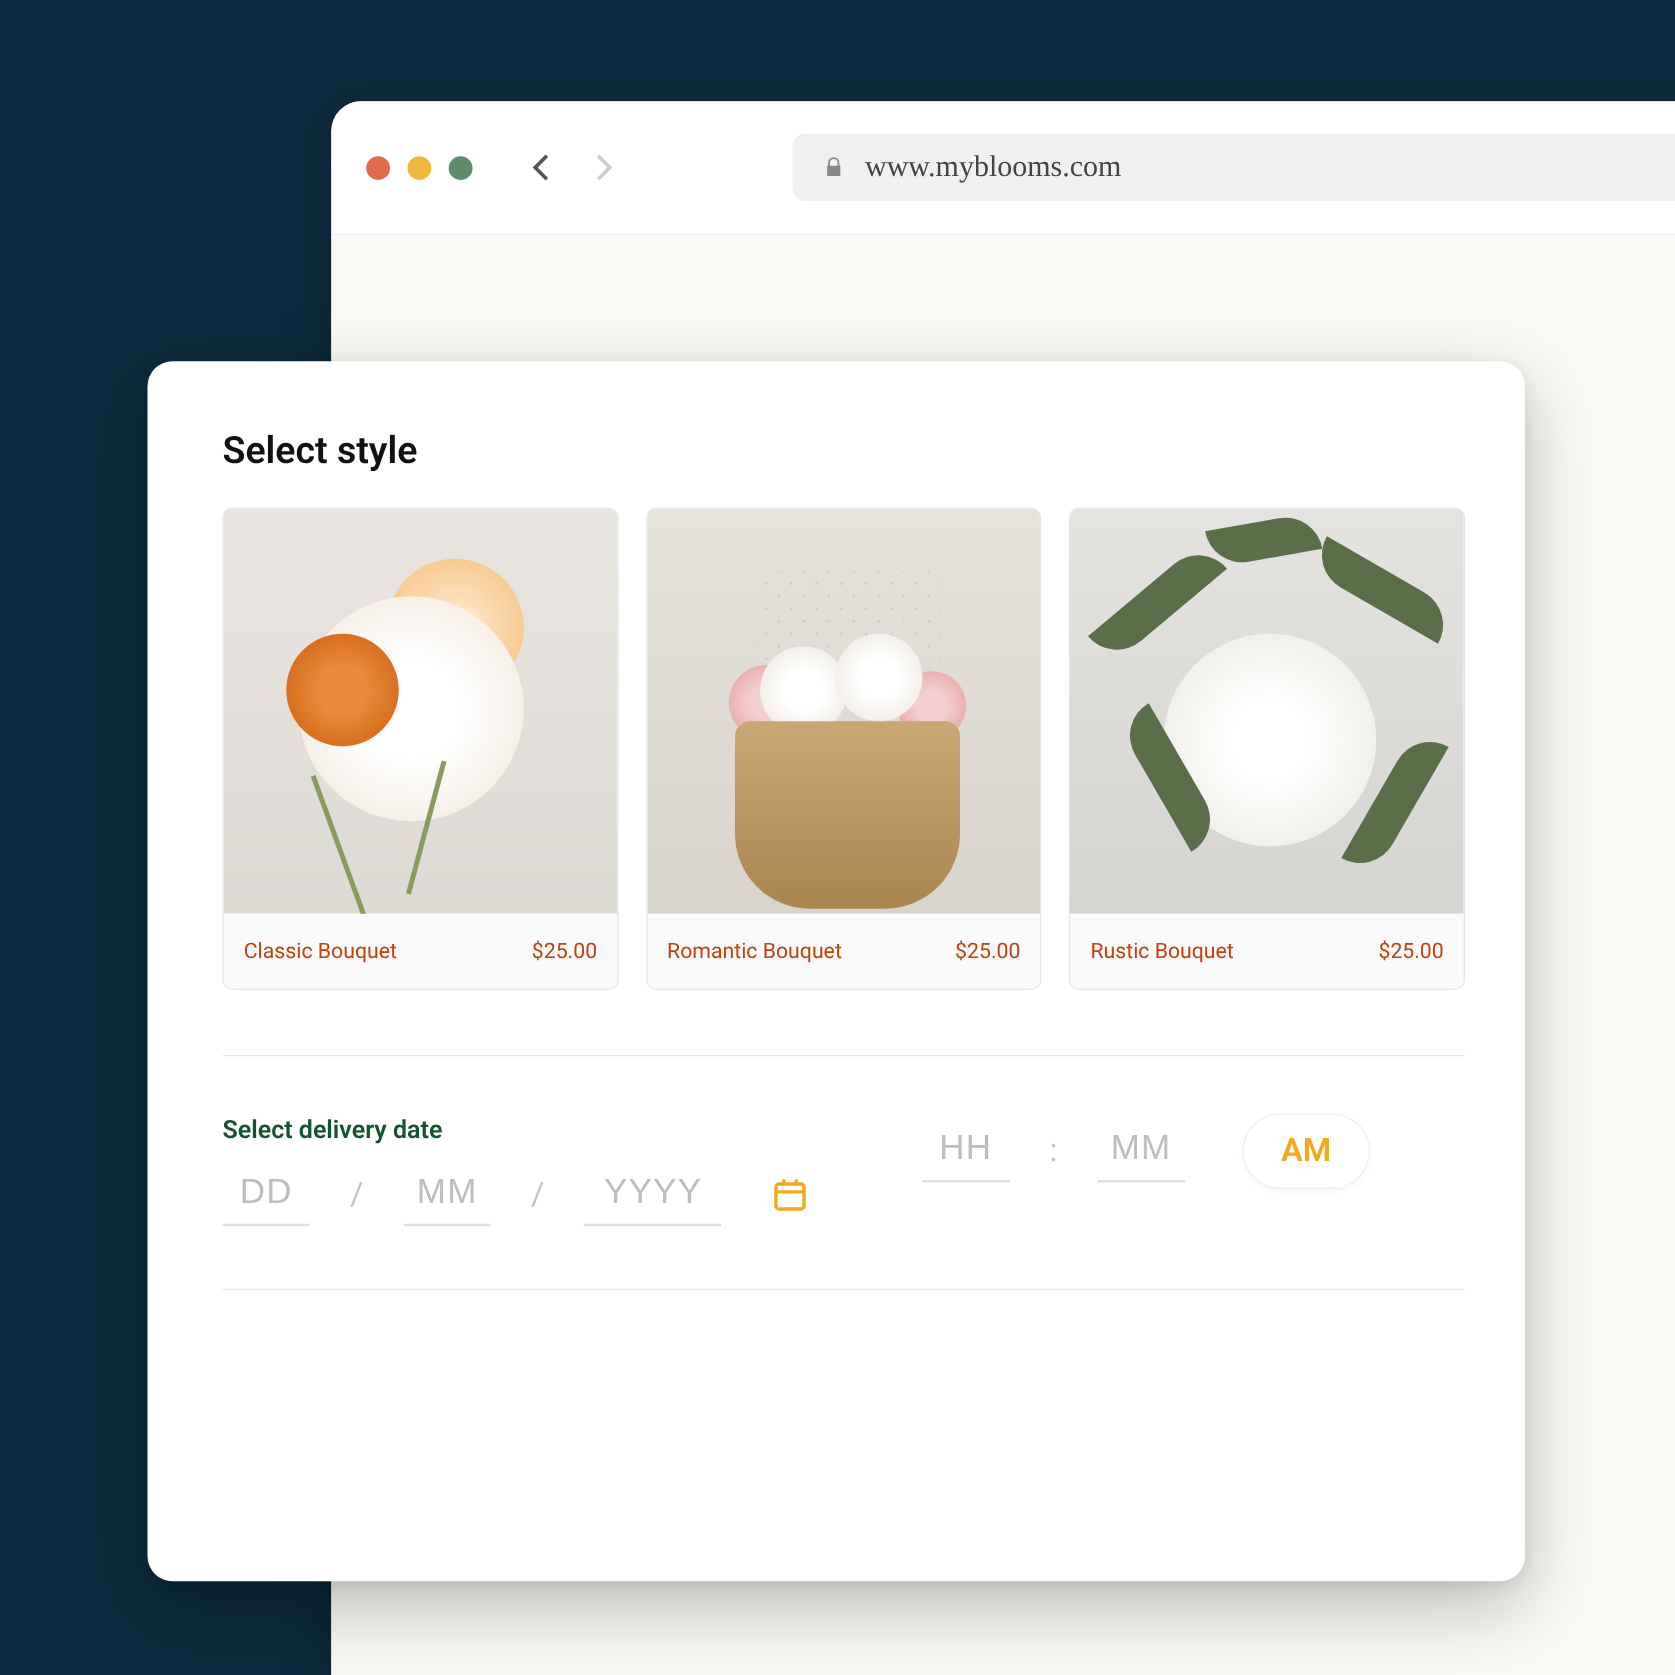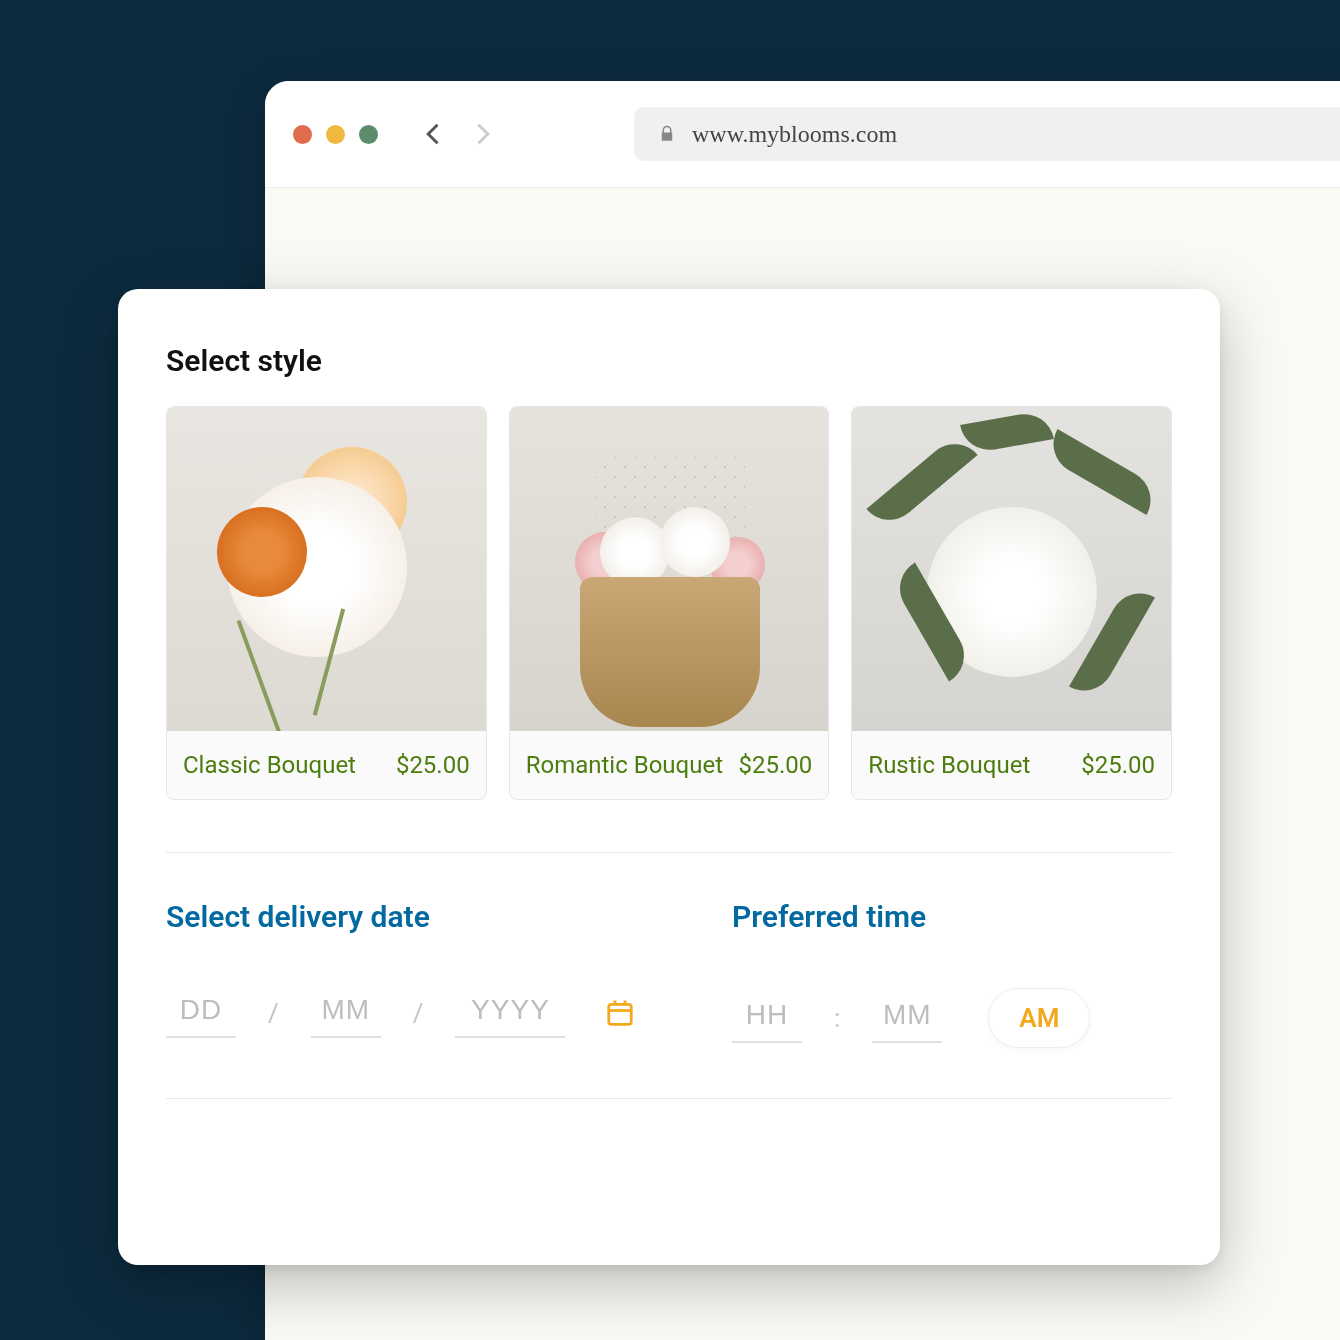--- a/index.html
+++ b/index.html
@@ -85,21 +85,21 @@
   
   .card {
     position: absolute;
     top: 289px;
     left: 118px;
     width: 1102px;
     height: 976px;
     background: #fff;
     border-radius: 20px;
     box-shadow: 0 20px 60px rgba(0,0,0,0.25), 0 4px 12px rgba(0,0,0,0.08);
-    padding: 54px 48px 48px 48px;
+    padding: 54px 48px 48px 60px;
   }
   .section-title {
     font-size: 30px;
     font-weight: 600;
     color: #111;
     margin-bottom: 28px;
   }
   .products {
     display: flex;
     gap: 22px;
@@ -119,22 +119,22 @@
     width: 100%;
     height: 324px;
     position: relative;
     overflow: hidden;
   }
   .product-meta {
     display: flex;
     justify-content: space-between;
     align-items: center;
     padding: 20px 16px;
-    font-size: 24px;
-    color: #4d7c0f;
+    font-size: 17px;
+    color: #c2410c;
   }
 
   
   .img-bg { position:absolute; inset:0; }
   .img1 .img-bg { background: linear-gradient(180deg,#e9e6e1 0%,#ddd9d3 100%); }
   .img2 .img-bg { background: linear-gradient(180deg,#e6e2dc 0%,#d7d3cd 100%); }
   .img3 .img-bg { background: linear-gradient(180deg,#e4e3df 0%,#d5d4d0 100%); }
   .bouquet {
     position: absolute;
     border-radius: 50%;
@@ -178,24 +178,24 @@
 
   .fields-row {
     display: flex;
     gap: 60px;
     margin-bottom: 50px;
   }
   .field-group { display:flex; flex-direction:column; }
   .field-group.date { flex: 1.15; }
   .field-group.time { flex: 1; }
   .field-label {
-    font-size: 30px;
+    font-size: 20px;
     font-weight: 600;
-    color: #0369a1;
-    margin-bottom: 54px;
+    color: #14532d;
+    margin-bottom: 16px;
   }
   .inputs {
     display: flex;
     align-items: center;
     gap: 32px;
   }
   .inp {
     border: none;
     border-bottom: 2px solid #e0e0e0;
     background: transparent;
@@ -346,21 +346,20 @@
             <rect x="3" y="5" width="18" height="16" rx="2"></rect>
             <line x1="3" y1="10" x2="21" y2="10"></line>
             <line x1="8" y1="2" x2="8" y2="6"></line>
             <line x1="16" y1="2" x2="16" y2="6"></line>
           </svg>
         </span>
       </div>
     </div>
 
     <div class="field-group time">
-      <div class="field-label">Preferred time</div>
       <div class="inputs">
         <input class="inp hh" placeholder="HH" style="">
         <span class="sep">:</span>
         <input class="inp mn" placeholder="MM" style="">
         <span class="ampm">AM</span>
       </div>
     </div>
 
   </div>
 

